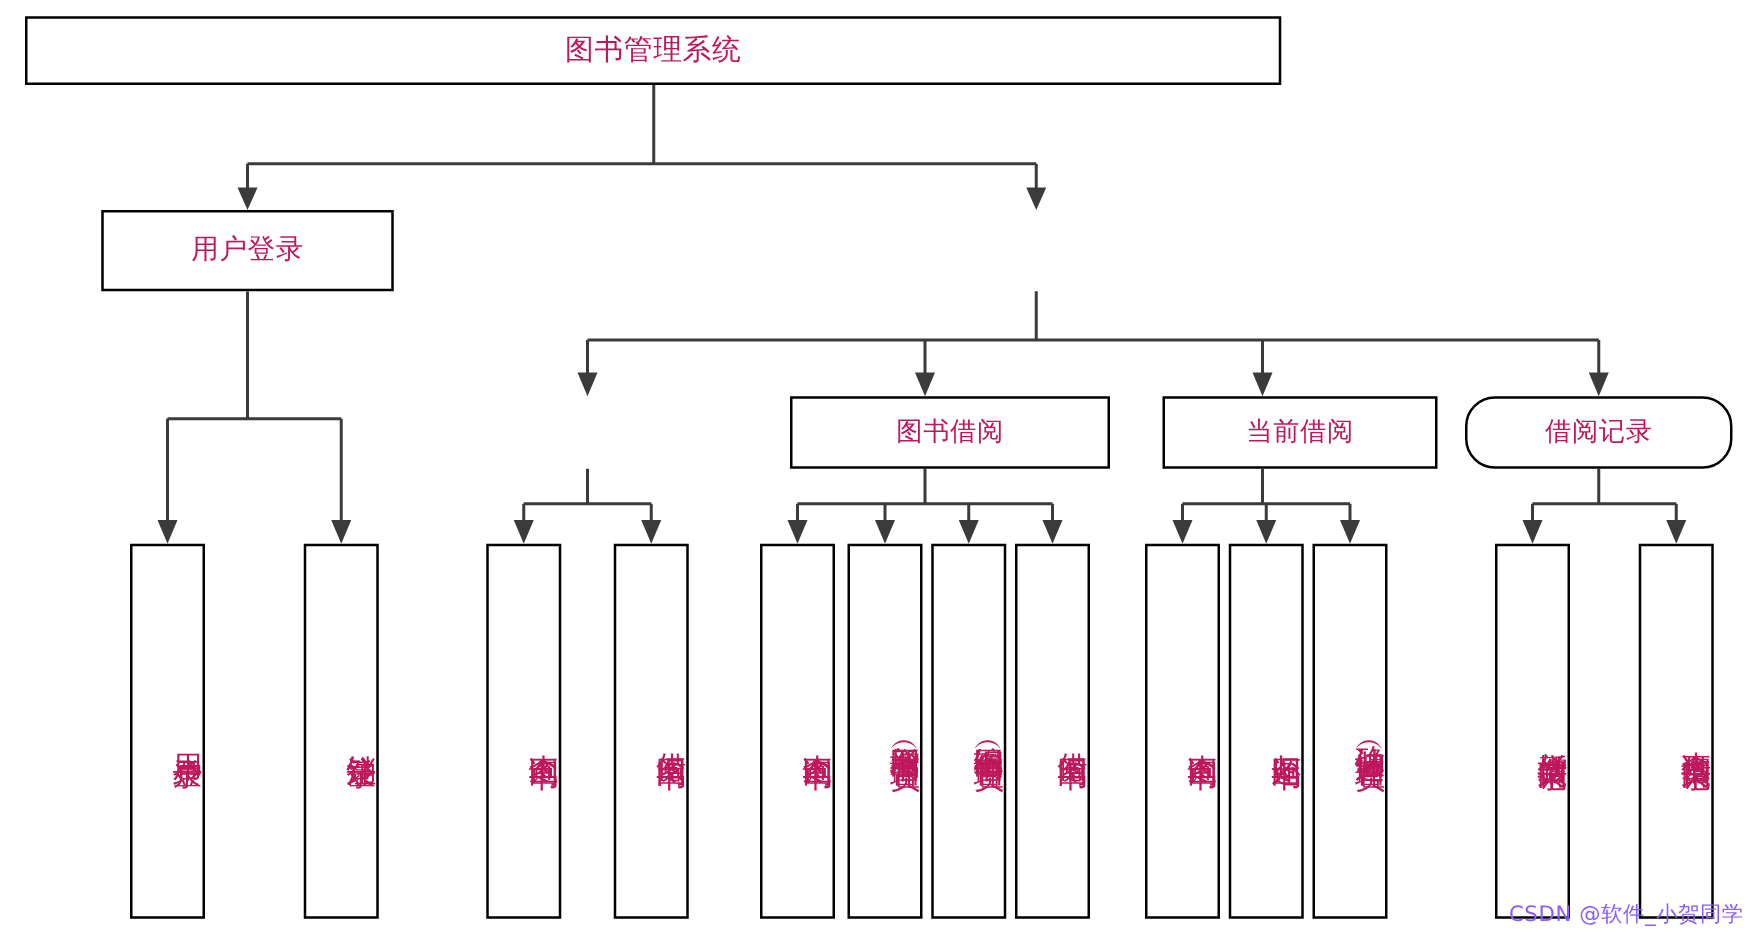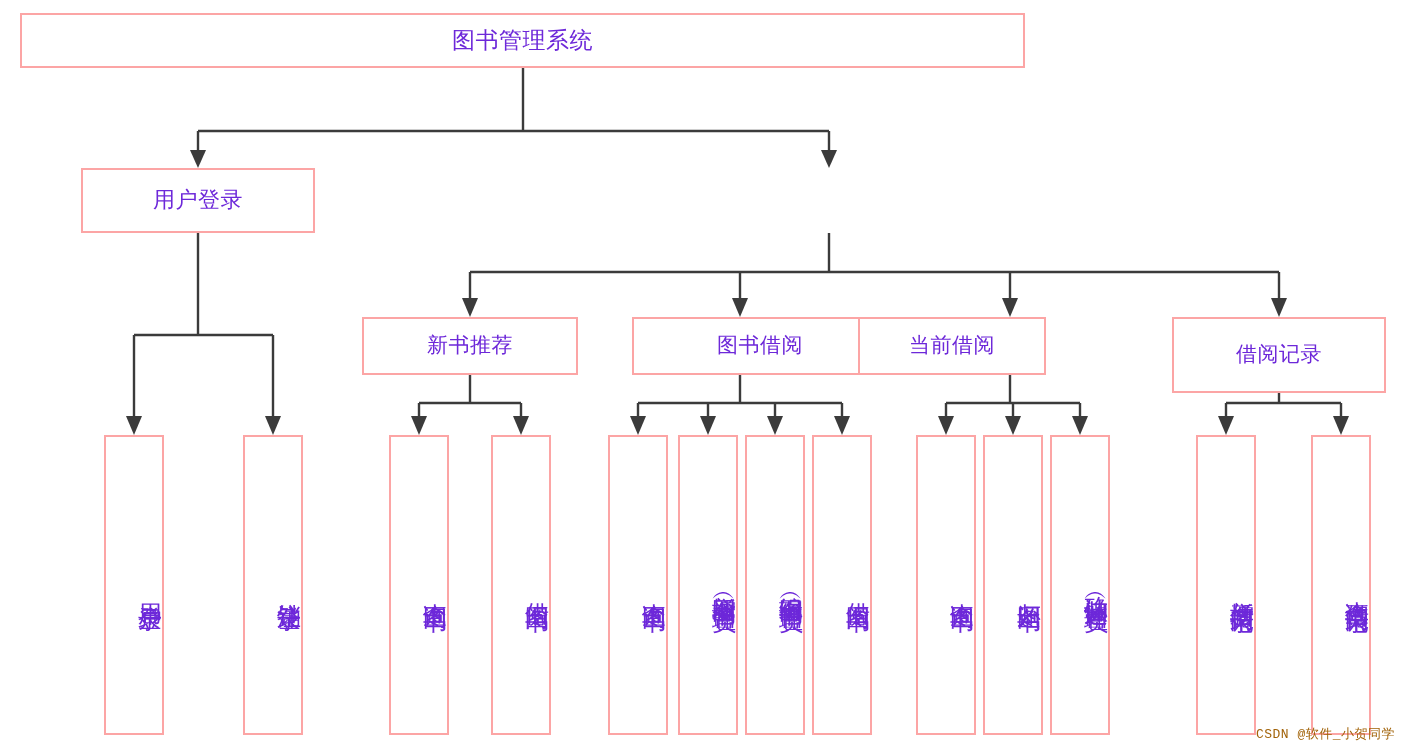--- a/index.html
+++ b/index.html
@@ -13,25 +13,25 @@
     width:1405px;
     height:747px;
     background:#ffffff;
     overflow:hidden;
   }
   
   .node{
     position:absolute;
     box-sizing:border-box;
     background:#ffffff;
-    border:2px solid #fca5a5;
+    border:2px solid #000000;
     display:flex;
     align-items:center;
     justify-content:center;
-    color:#6d28d9;
+    color:#be185d;
     line-height:1.12;
     letter-spacing:0.5px;
   }
   .node.root{
     font-size:23px;
   }
   .node.level2{
     font-size:22px;
   }
   .node.level3{
@@ -63,25 +63,24 @@
     stroke:#3b3b3b;
     stroke-width:2.4;
     fill:none;
   }
   #wires polygon{ fill:#3b3b3b; }
   
   #watermark{
     position:absolute;
     right:10px;
     bottom:4px;
-    font-size:13px;
-    color:#a16207;
+    font-size:17px;
+    color:#8b5cf6;
     white-space:nowrap;
     letter-spacing:0.5px;
-    font-family:Liberation Mono, monospace;
   }
 </style>
 </head>
 <body>
 
 <div id="canvas">
 
   <svg id="wires" viewBox="0 0 1405 747" xmlns="http://www.w3.org/2000/svg">
 
     <line x1="523" y1="68" x2="523" y2="131"></line>
@@ -149,30 +148,27 @@
   </svg>
 
   <div class="node root" style="left:20px; top:13px; width:1005px; height:55px;">
     <span>图书管理系统</span>
   </div>
 
   <div class="node level2" style="left:81px; top:168px; width:234px; height:65px;">
     <span>用户登录</span>
   </div>
 
-  <div class="node level3" style="left:362px; top:317px; width:216px; height:58px;">
-    <span>新书推荐</span>
-  </div>
   <div class="node level3" style="left:632px; top:317px; width:256px; height:58px;">
     <span>图书借阅</span>
   </div>
-  <div class="node level3" style="left:858px; top:317px; width:188px; height:58px;">
+  <div class="node level3" style="left:930px; top:317px; width:220px; height:58px;">
     <span>当前借阅</span>
   </div>
-  <div class="node level3" style="left:1172px; top:317px; width:214px; height:76px;">
+  <div class="node level3" style="left:1172px; top:317px; width:214px; height:58px;border-radius:24px;">
     <span>借阅记录</span>
   </div>
 
   <div class="node leaf" style="left:104px; top:435px; width:60px; height:300px;">
     <span>用户登录</span>
   </div>
   <div class="node leaf" style="left:243px; top:435px; width:60px; height:300px;">
     <span>注销登录</span>
   </div>
 

